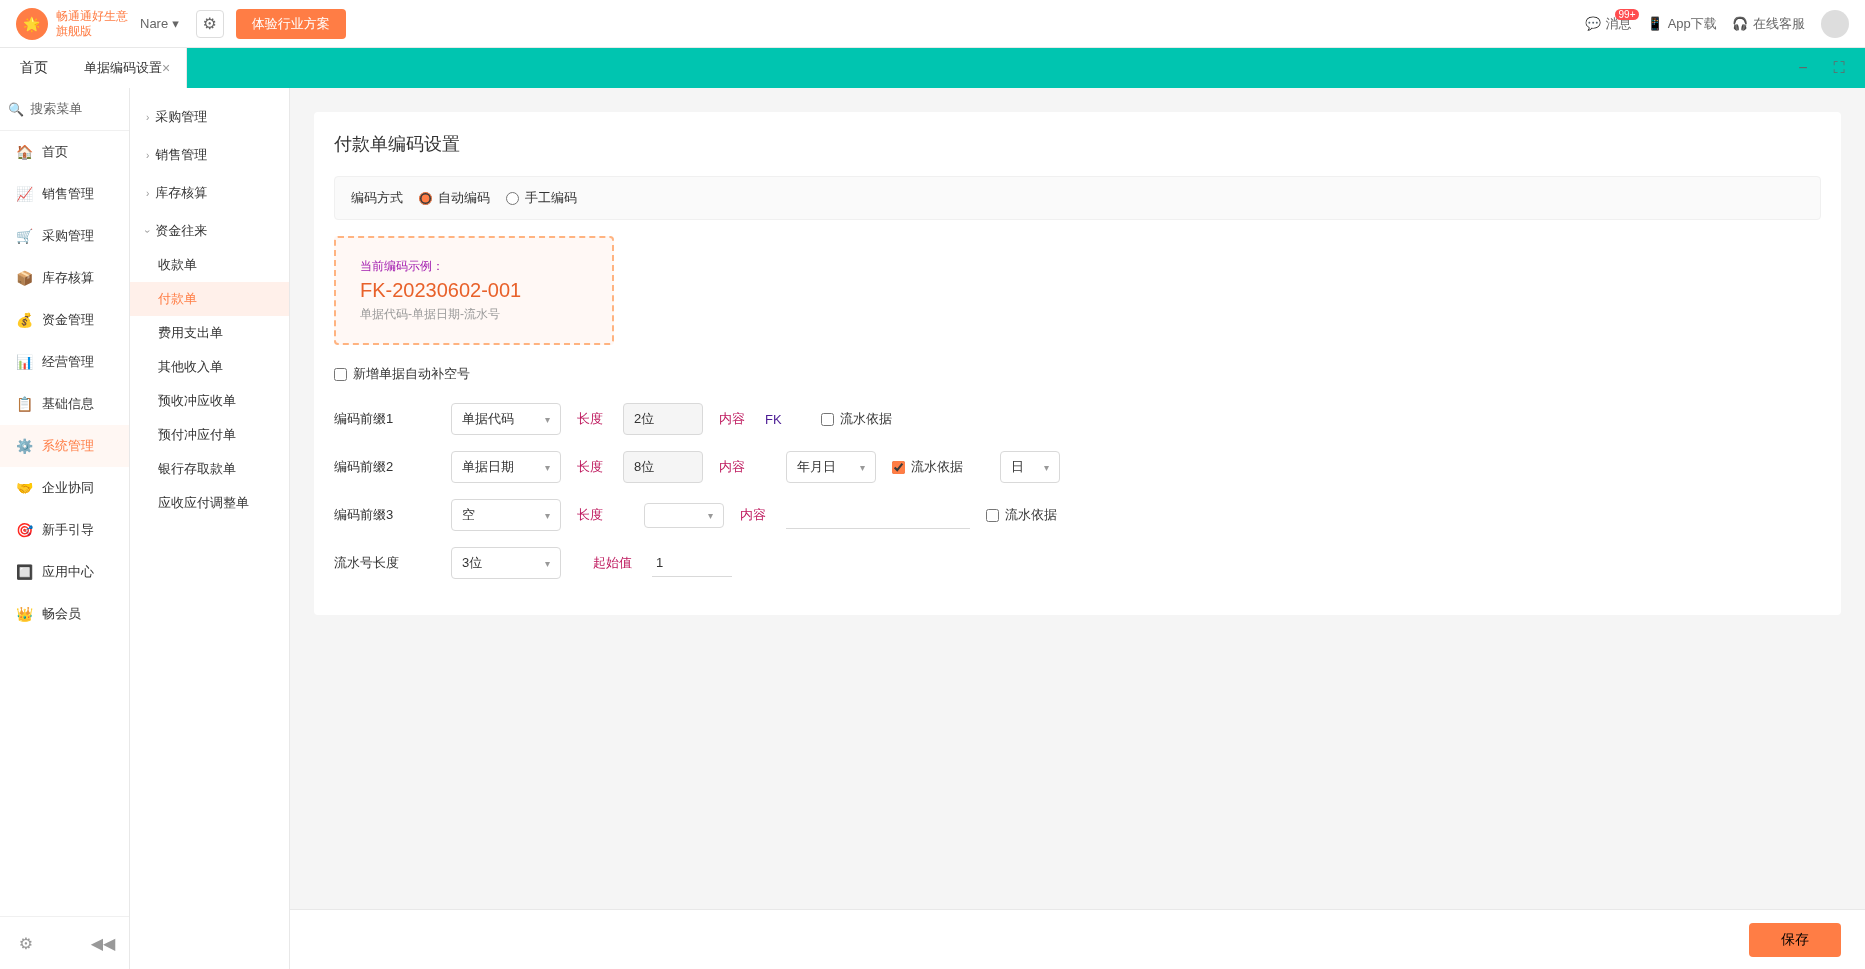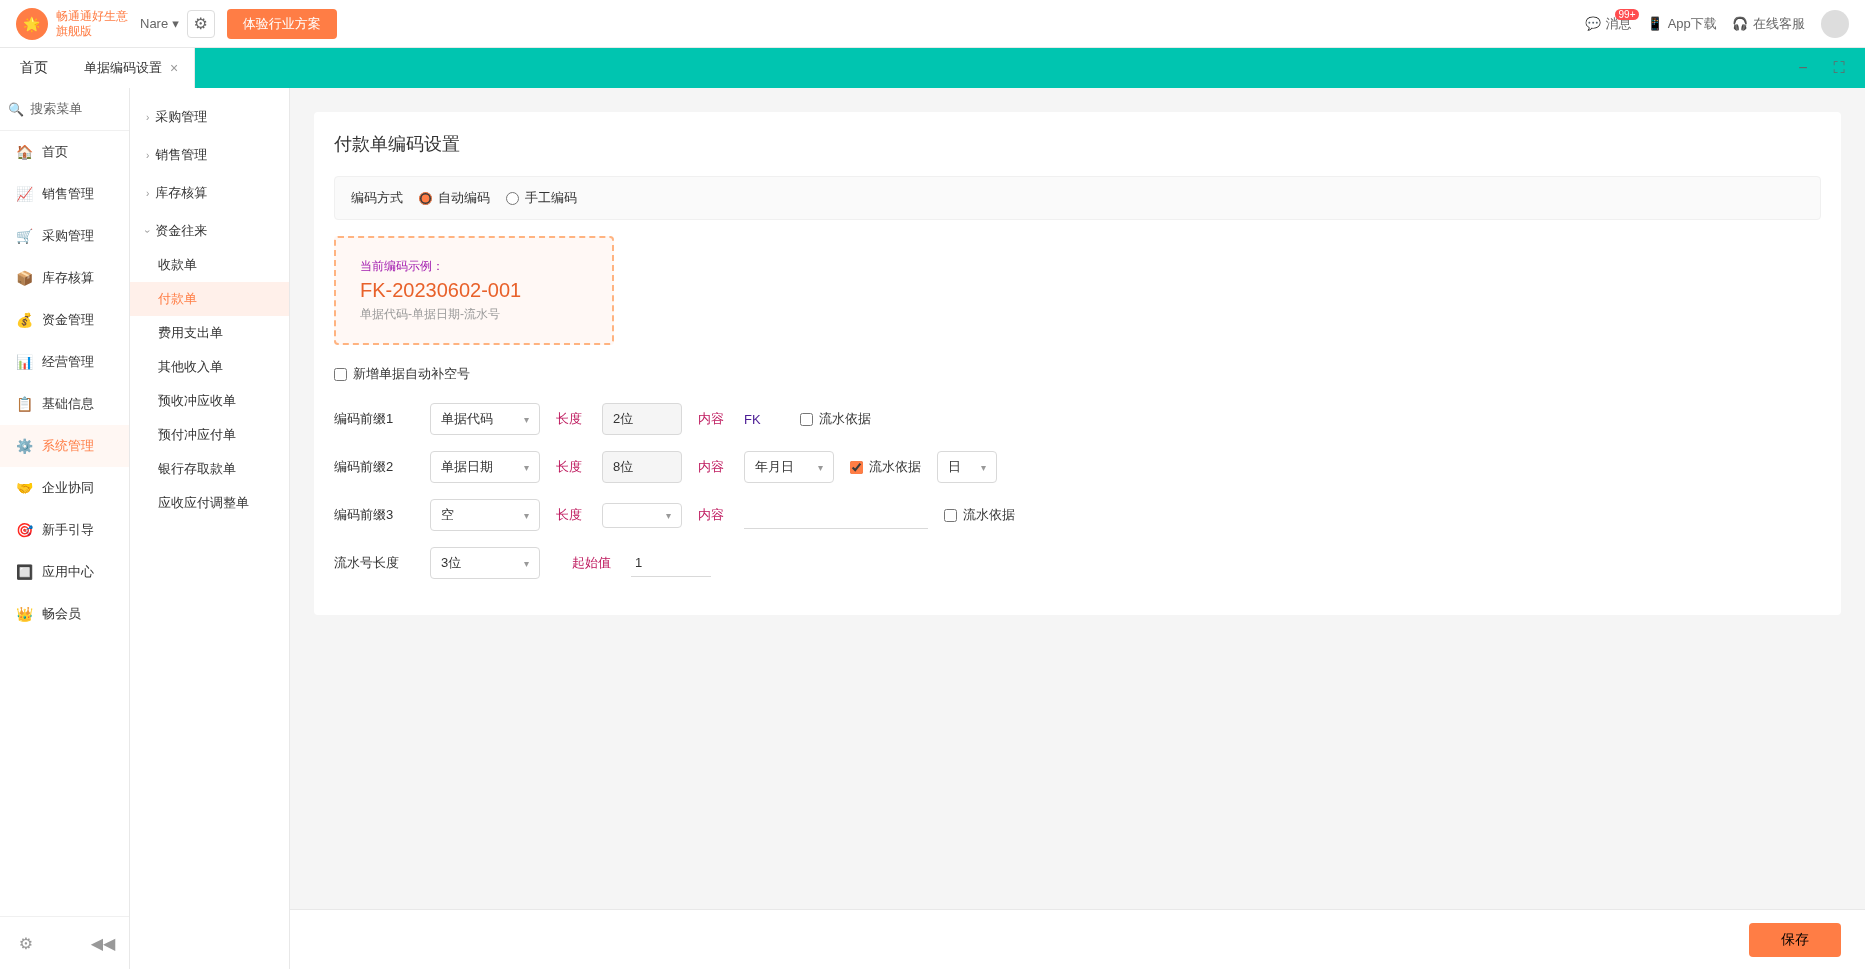--- a/index.html
+++ b/index.html
@@ -4,21 +4,21 @@
   <style>
     * { box-sizing: border-box; margin: 0; padding: 0; font-family: 'Microsoft YaHei', 'PingFang SC', sans-serif; }
     body { display: flex; flex-direction: column; height: 969px; width: 1865px; overflow: hidden; background: #f5f5f5; }
 
     
     .topbar { height: 48px; background: #fff; display: flex; align-items: center; padding: 0 16px; border-bottom: 1px solid #e8e8e8; flex-shrink: 0; justify-content: space-between; }
     .topbar-left { display: flex; align-items: center; gap: 12px; }
     .topbar-logo { display: flex; align-items: center; gap: 8px; }
     .logo-icon { width: 32px; height: 32px; background: #ff7d45; border-radius: 50%; display: flex; align-items: center; justify-content: center; color: white; font-size: 14px; }
     .logo-text { font-size: 12px; color: #ff7d45; line-height: 1.2; }
-    .topbar-nav { display: flex; align-items: center; gap: 8px; }
+    .topbar-nav { display: flex; align-items: center; gap: 17px; }
     .topbar-dropdown { display: flex; align-items: center; gap: 4px; color: #666; font-size: 13px; cursor: pointer; }
     .topbar-settings-btn { width: 28px; height: 28px; border-radius: 4px; border: 1px solid #ddd; display: flex; align-items: center; justify-content: center; cursor: pointer; color: #666; }
     .topbar-trial-btn { background: #ff7d45; color: white; border: none; padding: 6px 16px; border-radius: 4px; font-size: 13px; cursor: pointer; }
     .topbar-right { display: flex; align-items: center; gap: 16px; }
     .topbar-right-item { display: flex; align-items: center; gap: 4px; font-size: 13px; color: #666; cursor: pointer; position: relative; }
     .badge { background: #ff4d4f; color: white; border-radius: 10px; font-size: 10px; padding: 0 4px; position: absolute; top: -6px; right: -8px; }
     .avatar { width: 28px; height: 28px; background: #ddd; border-radius: 50%; }
 
     
     .main-layout { display: flex; flex: 1; overflow: hidden; }
@@ -70,21 +70,21 @@
     .preview-desc { font-size: 12px; color: #999; margin-top: 4px; }
 
     
     .checkbox-row { display: flex; align-items: center; gap: 6px; margin-bottom: 20px; }
     .checkbox-input { accent-color: #ff7d45; }
     .checkbox-label { font-size: 13px; color: #333; }
 
     
     .form-row { display: flex; align-items: center; gap: 16px; margin-bottom: 16px; }
     .form-label { font-size: 13px; color: #333; width: 80px; flex-shrink: 0; }
-    .form-select { display: flex; align-items: center; border: 1px solid #d9d9d9; border-radius: 4px; padding: 6px 10px; font-size: 13px; color: #333; min-width: 110px; justify-content: space-between; cursor: pointer; background: #fff; }
+    .form-select { display: flex; align-items: center; border: 1px solid #d9d9d9; border-radius: 4px; padding: 6px 10px; font-size: 13px; color: #333; min-width: 110px; justify-content: space-between; cursor: pointer; background: #fff; margin-left: 21px; }
     .form-select .arrow { color: #999; font-size: 10px; margin-left: 8px; }
     .form-input { border: 1px solid #d9d9d9; border-radius: 4px; padding: 6px 10px; font-size: 13px; color: #333; background: #f5f5f5; min-width: 80px; }
     .form-input-text { border: none; border-bottom: 1px solid #d9d9d9; padding: 6px 4px; font-size: 13px; color: #333; background: transparent; min-width: 60px; outline: none; }
     .content-label { font-size: 13px; color: #be185d; margin-right: 4px; }
     .content-value { font-size: 13px; color: #4c1d95; min-width: 40px; }
     .stream-checkbox { display: flex; align-items: center; gap: 6px; font-size: 13px; color: #333; }
 
     
     .separator-row { display: flex; align-items: center; gap: 16px; margin-top: 8px; }
     .radio-options { display: flex; align-items: center; gap: 16px; }
@@ -129,21 +129,21 @@
     <div class="topbar-right-item">
       <span>🎧</span>
       <span>在线客服</span>
     </div>
     <div class="avatar"></div>
   </div>
 </div>
 
 <div style="display:flex; align-items:center; background:#00c5b0; height:40px; flex-shrink:0;">
   <div class="header-tab active">首页</div>
-  <div style="display:flex; align-items:center; background:#fff; height:40px; padding:0 16px; gap:8px; font-size:13px; color:#333; cursor:pointer; border-right:1px solid #e8e8e8;">
+  <div style="display:flex; align-items:center; background:#fff; height:40px; padding:0 16px; gap:0; font-size:13px; color:#333; cursor:pointer; border-right:1px solid #e8e8e8;">
     <span>单据编码设置</span>
     <span style="font-size:14px; color:#999;">×</span>
   </div>
   <div style="flex:1;"></div>
   <div style="display:flex; align-items:center; gap:8px; padding-right:12px;">
     <div class="tabbar-action-btn">−</div>
     <div class="tabbar-action-btn">⛶</div>
   </div>
 </div>
 

